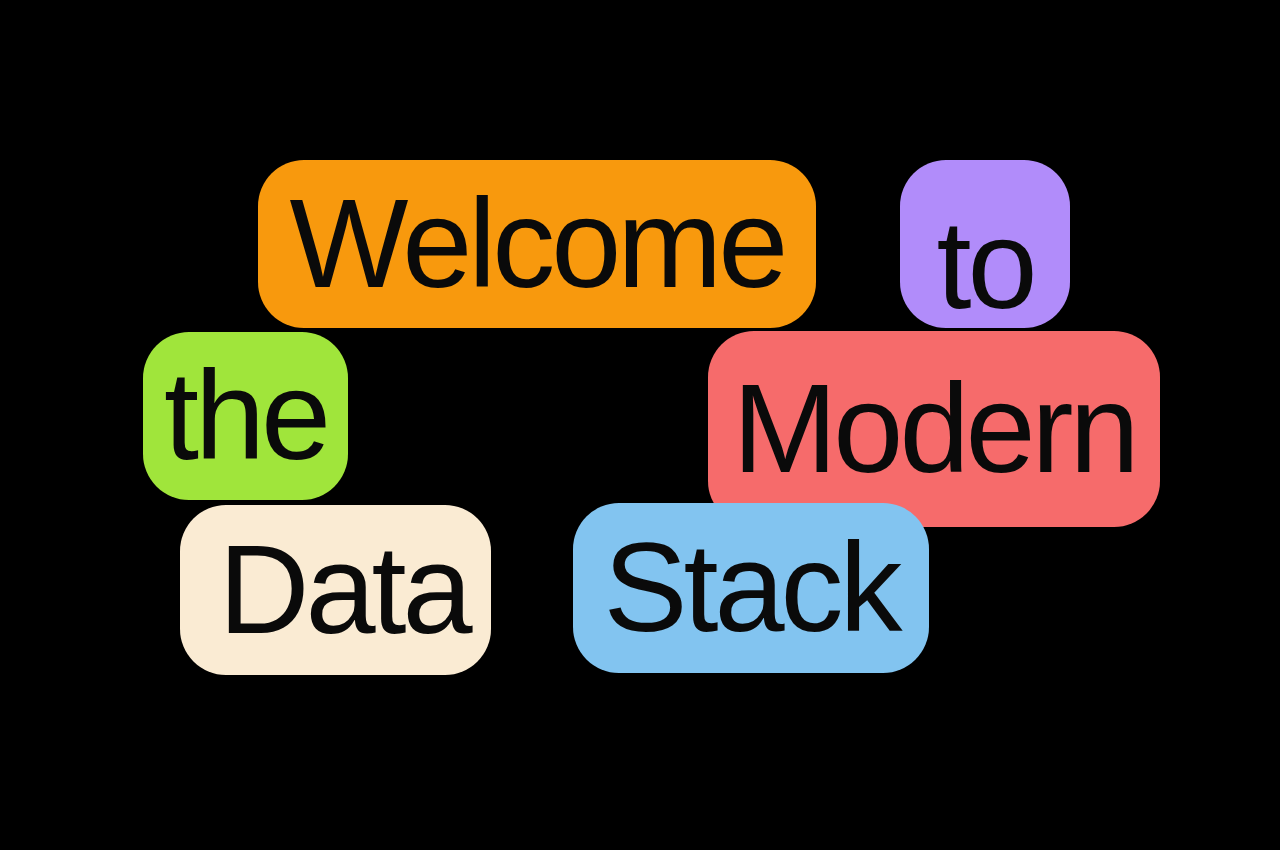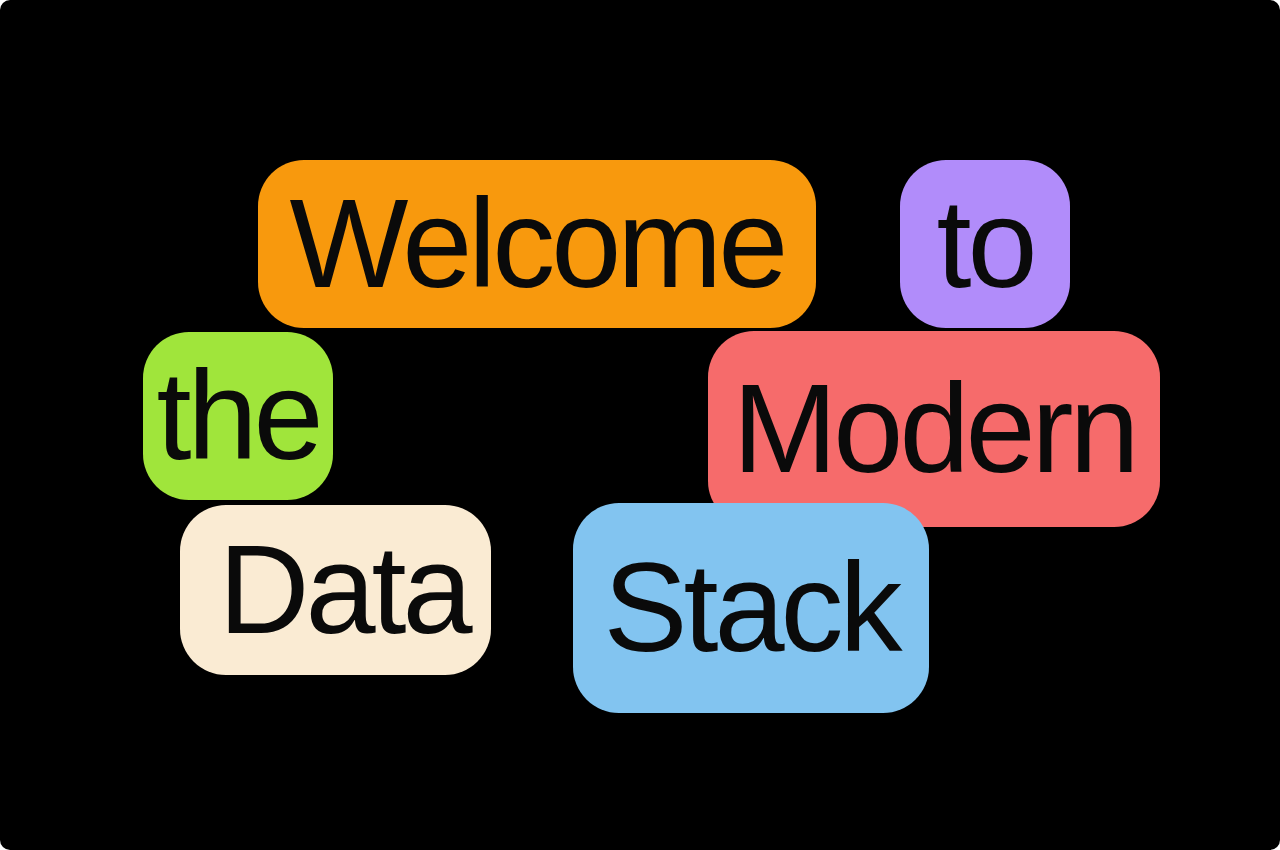--- a/index.html
+++ b/index.html
@@ -22,37 +22,37 @@
     color: #0a0a0a;
     font-size: 126px;
     font-weight: 400;
     letter-spacing: -4px;
     line-height: 1;
     white-space: nowrap;
   }
 
   .pill-welcome { left: 258px; top: 160px; width: 558px; height: 168px; }
   .pill-to      { left: 900px; top: 160px; width: 170px; height: 168px; }
-  .pill-the     { left: 143px; top: 332px; width: 190px; height: 168px; }
+  .pill-the     { left: 143px; top: 332px; width: 205px; height: 168px; }
   .pill-modern  { left: 708px; top: 331px; width: 452px; height: 196px; }
   .pill-data    { left: 180px; top: 505px; width: 311px; height: 170px; }
-  .pill-stack   { left: 573px; top: 503px; width: 356px; height: 210px; }
+  .pill-stack   { left: 573px; top: 503px; width: 356px; height: 170px; }
 
   .word { display: inline-block; }
 </style>
 </head>
 <body>
 
-<div class="canvas" style="background-color: rgb(0, 0, 0); border-radius: 10px;">
+<div class="canvas" style="background-color: rgb(0, 0, 0);">
 
   <div class="pill pill-welcome" style="background-color: rgb(248, 153, 13);">
     <span class="word">Welcome</span>
   </div>
 
-  <div class="pill pill-to" style="background-color: rgb(177, 140, 250);">
+  <div class="pill pill-to" style="background-color: rgb(177, 140, 250); align-items: flex-end;">
     <span class="word">to</span>
   </div>
 
   <div class="pill pill-the" style="background-color: rgb(160, 229, 59);">
     <span class="word">the</span>
   </div>
 
   <div class="pill pill-modern" style="background-color: rgb(246, 107, 107);">
     <span class="word">Modern</span>
   </div>

